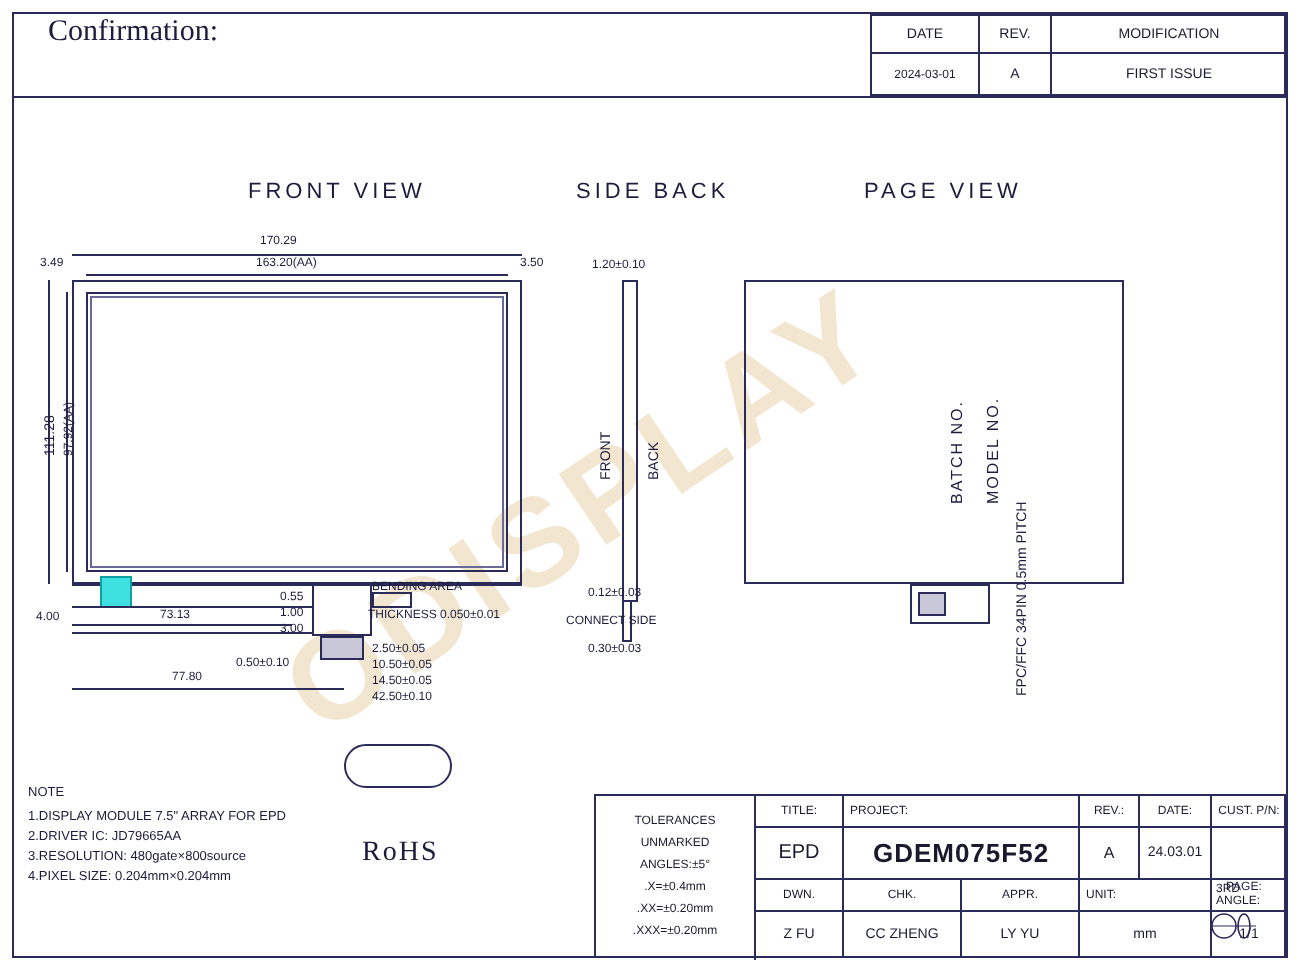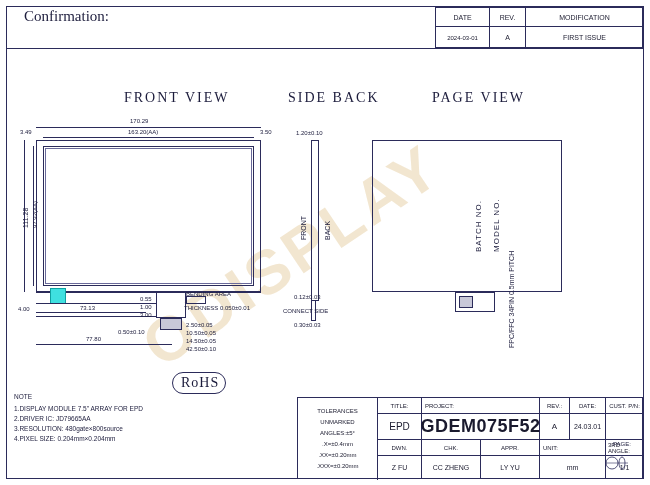--- a/index.html
+++ b/index.html
@@ -16,36 +16,36 @@
   .tb{position:absolute;border:1px solid #2b2b5a;box-sizing:border-box;}
   .cell{position:absolute;box-sizing:border-box;border-right:1px solid #2b2b5a;border-bottom:1px solid #2b2b5a;display:flex;align-items:center;justify-content:center;font-size:7px;}
   .cell.nr{border-right:none;}
   .cell.nb{border-bottom:none;}
 
   
   .wm{position:absolute;left:90px;top:150px;width:500px;height:330px;pointer-events:none;}
   .wm span{position:absolute;font-size:62px;font-weight:bold;color:#f0e2c8;opacity:.85;letter-spacing:4px;transform:rotate(-34deg);font-family:"Liberation Sans",sans-serif;}
 
   
-  .panelTitle{position:absolute;font-size:14px;letter-spacing:2px;color:#1c1c3c;font-family:Liberation Serif, serif;}
+  .panelTitle{position:absolute;font-size:11px;letter-spacing:2px;color:#1c1c3c;}
 
   
   .rect{position:absolute;border:1px solid #2b2b5a;box-sizing:border-box;}
   .rect2{position:absolute;border:1px solid #3a3a6a;box-sizing:border-box;}
   .dim{position:absolute;background:#2b2b5a;}
   .dimtxt{position:absolute;font-size:6px;color:#1c1c3c;white-space:nowrap;}
   .arrowline{position:absolute;height:1px;background:#2b2b5a;}
   .cyan{position:absolute;background:#3fe0e0;border:1px solid #10a0a0;}
   .fill{position:absolute;background:#c8c8d8;border:1px solid #2b2b5a;box-sizing:border-box;}
-  .rohs{position:absolute;font-size:14px;letter-spacing:1px;color:#1c1c3c;font-family:"Liberation Serif",serif;}
+  .rohs{position:absolute;font-size:14px;letter-spacing:1px;color:#1c1c3c;font-family:"Liberation Serif",serif;margin-top:44px;}
   .rohsbox{position:absolute;border:1px solid #2b2b5a;border-radius:14px;box-sizing:border-box;}
   .note{position:absolute;font-size:6.5px;line-height:10px;color:#1c1c3c;}
   .vtext{position:absolute;font-size:7px;color:#1c1c3c;white-space:nowrap;transform:rotate(-90deg);transform-origin:0 0;}
   .vtext8{font-size:8px;letter-spacing:1px;}
-  .big{font-size:18px;font-weight:bold;letter-spacing:.5px;}
+  .big{font-size:13px;font-weight:bold;letter-spacing:.5px;}
 </style>
 </head>
 <body>
 
 <div id="sheet">
 
   <div class="frame"></div>
 
   <div class="wm">
     <span style="left:30px;top:70px;">ODISPLAY</span>

